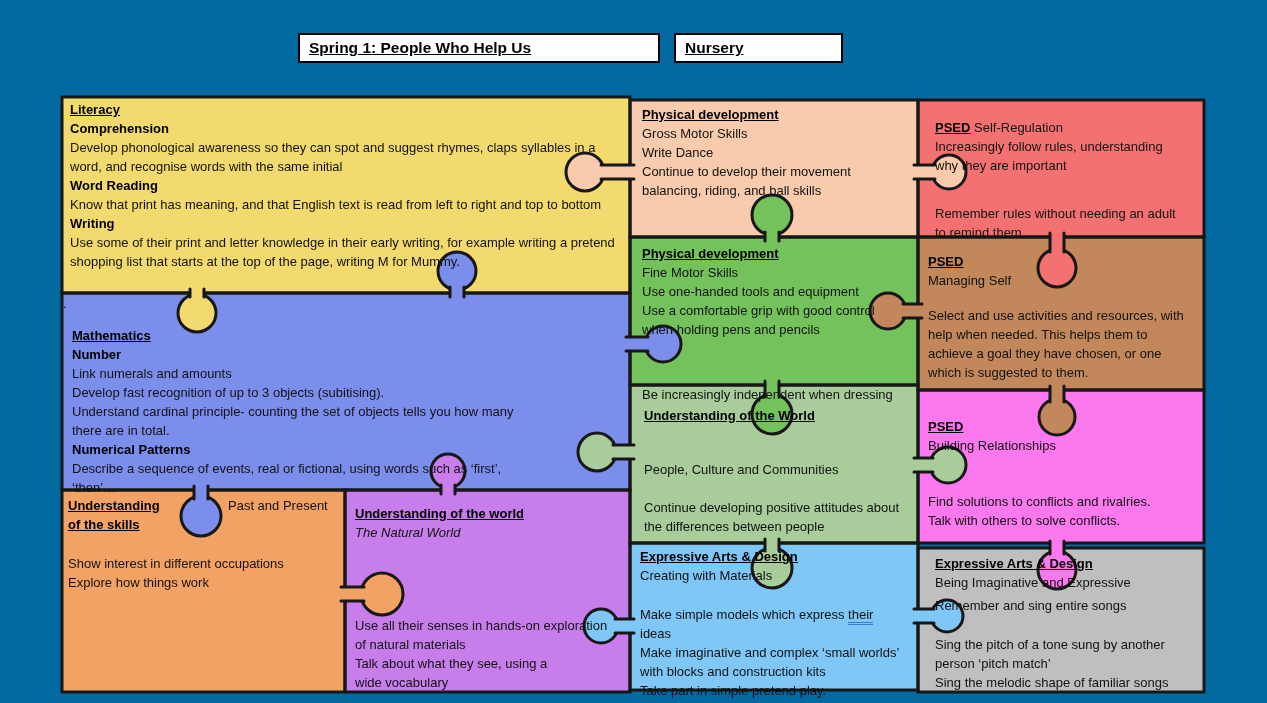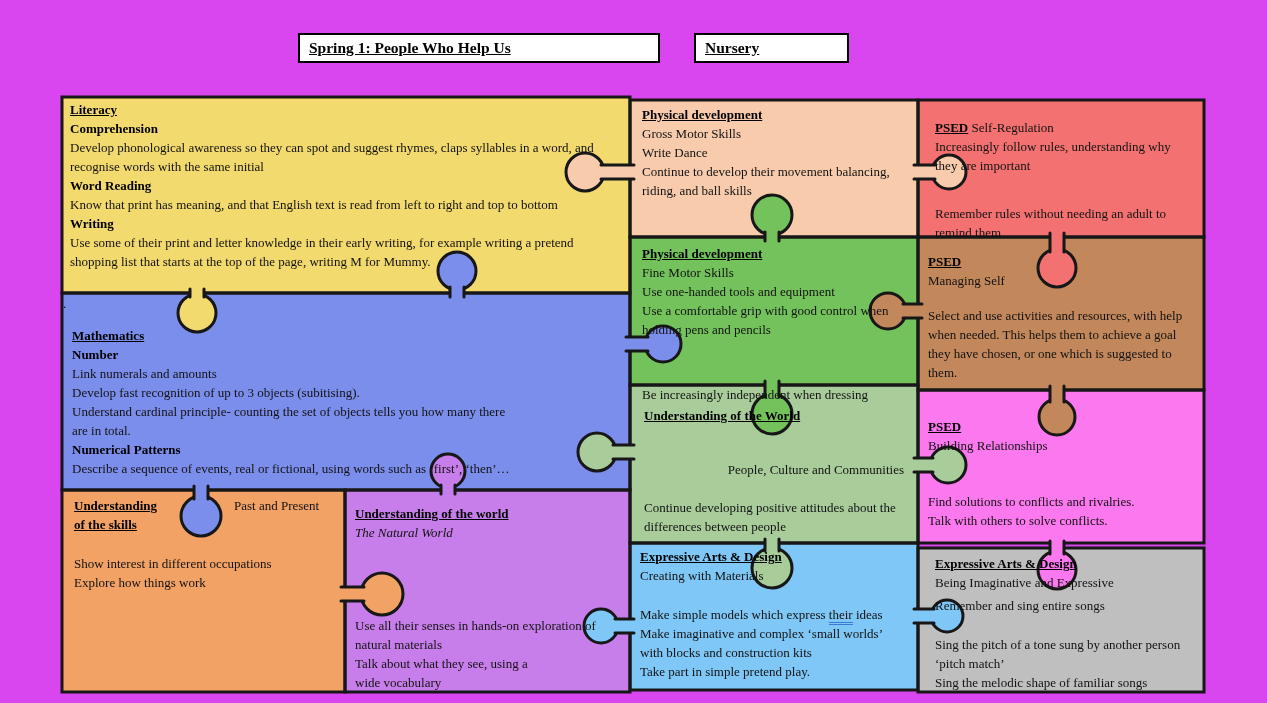--- a/index.html
+++ b/index.html
@@ -1,22 +1,22 @@
 <!DOCTYPE html>
 <html><head>
 <meta charset="utf-8">
 <style>
   html,body{margin:0;padding:0;background:#fff;}
   body{width:1267px;height:703px;font-family:"Liberation Sans",sans-serif;}
-  .board{position:relative;width:1267px;height:703px;overflow:hidden;background:#d946ef;font-family:Liberation Serif, serif;}
+  .board{position:relative;width:1267px;height:703px;overflow:hidden;background:#0369a1;}
   .titlebox{position:absolute;top:33px;height:30px;border:2px solid #000;box-sizing:border-box;
             display:flex;align-items:center;padding-left:9px;background:#fff;z-index:4;}
   .titlebox span{font-weight:bold;font-size:15.5px;text-decoration:underline;color:#000;white-space:nowrap;}
   .box1{left:298px;width:362px;}
-  .box2{left:694px;width:155px;}
+  .box2{left:674px;width:169px;}
   #shapes div{position:absolute;z-index:1;}
   #overlay{position:absolute;left:0;top:0;z-index:2;pointer-events:none;}
   .txt{position:absolute;z-index:3;font-size:13px;line-height:19px;color:#121212;box-sizing:border-box;}
   .hu{font-weight:bold;text-decoration:underline;color:#000;}
   .b{font-weight:bold;color:#000;}
   .i{font-style:italic;}
   .dbl{border-bottom:3px double #3a7ad1;}
   .corner-label{position:absolute;left:166px;top:6px;}
   .stray{position:absolute;left:63px;top:296px;z-index:3;font-size:13.5px;color:#111;}
 </style>
@@ -188,21 +188,21 @@
   <div class="txt" style="left:62px;top:293px;width:464px;padding:33px 10px 0;">
     <div class="hu">Mathematics</div>
     <div class="b">Number</div>
     <div>Link numerals and amounts</div>
     <div>Develop fast recognition of up to 3 objects (subitising).</div>
     <div>Understand cardinal principle- counting the set of objects tells you how many there are in total.</div>
     <div class="b">Numerical Patterns</div>
     <div>Describe a sequence of events, real or fictional, using words such as ‘first’, ‘then’…</div>
   </div>
 
-  <div class="txt" style="left:68px;top:490px;width:283px;height:202px;padding:6px 6px;">
+  <div class="txt" style="left:62px;top:490px;width:283px;height:202px;padding:6px 6px;">
     <div class="hu">Understanding</div>
     <div class="hu">of the skills</div>
     <div class="corner-label">Past and Present</div>
     <div style="margin-top:20px;">Show interest in different occupations</div>
     <div>Explore how things work</div>
   </div>
 
   <div class="txt" style="left:345px;top:490px;width:285px;padding:14px 10px;">
     <div class="hu">Understanding of the world</div>
     <div class="i">The Natural World</div>
@@ -221,21 +221,21 @@
   <div class="txt" style="left:630px;top:237px;width:288px;padding:7px 12px;">
     <div class="hu">Physical development</div>
     <div>Fine Motor Skills</div>
     <div>Use one-handed tools and equipment</div>
     <div>Use a comfortable grip with good control when holding pens and pencils</div>
     <div style="margin-top:46px;">Be increasingly independent when dressing</div>
   </div>
 
   <div class="txt" style="left:630px;top:385px;width:288px;padding:21px 14px;">
     <div class="hu">Understanding of the World</div>
-    <div style="margin-top:35px;text-align:right;">People, Culture and Communities</div>
+    <div style="margin-top:35px;">People, Culture and Communities</div>
     <div style="margin-top:19px;">Continue developing positive attitudes about the differences between people</div>
   </div>
 
   <div class="txt" style="left:630px;top:543px;width:288px;padding:4px 10px;">
     <div class="hu">Expressive Arts &amp; Design</div>
     <div>Creating with Materials</div>
     <div style="margin-top:20px;"><span>Make simple models which express </span><span class="dbl">their</span> <span>ideas</span></div>
     <div>Make imaginative and complex ‘small worlds’ with blocks and construction kits</div>
     <div>Take part in simple pretend play.</div>
   </div>

